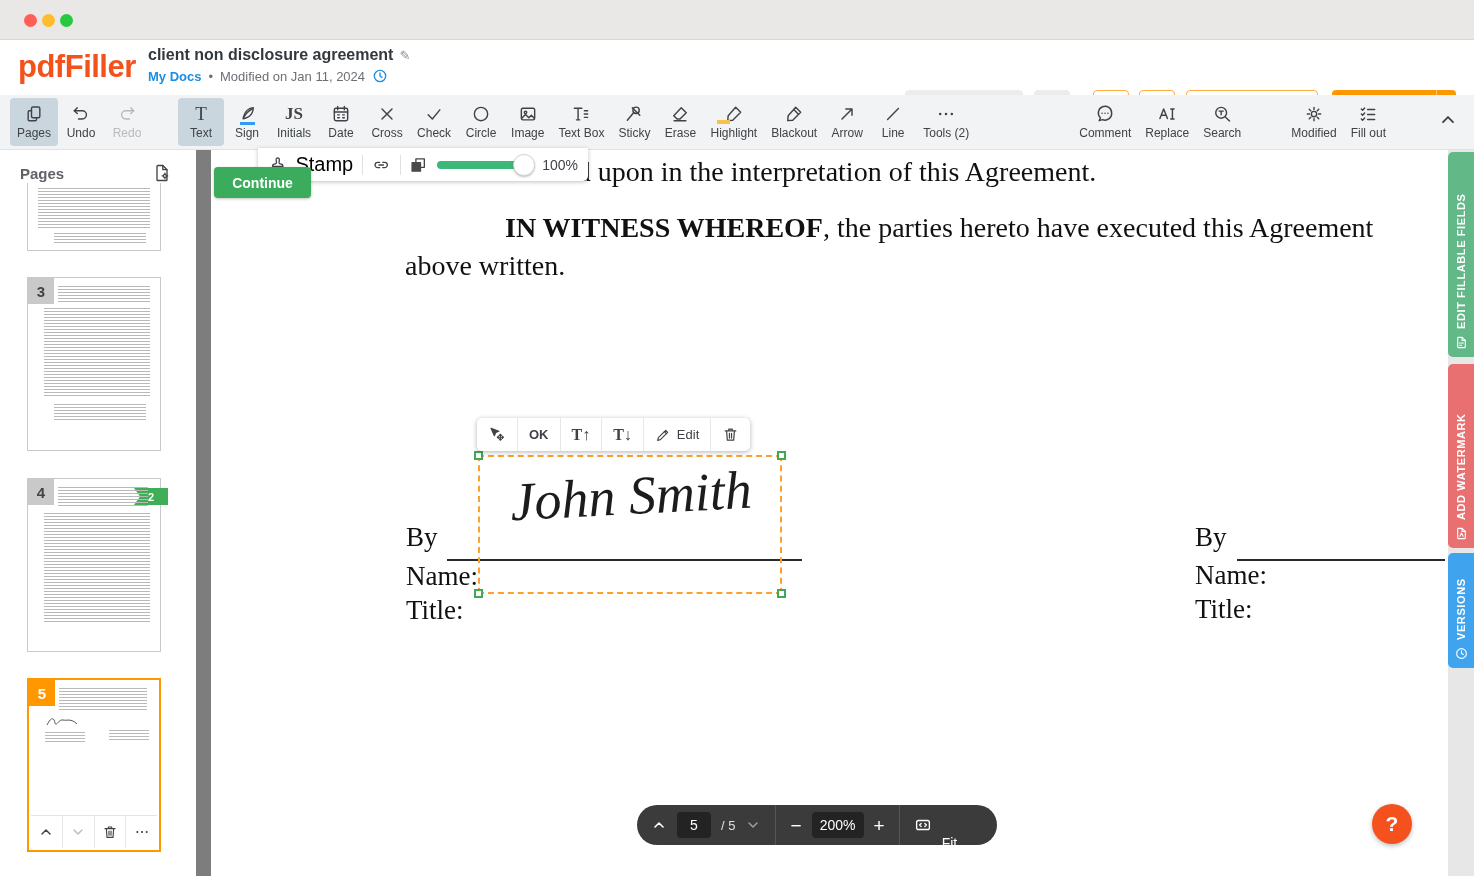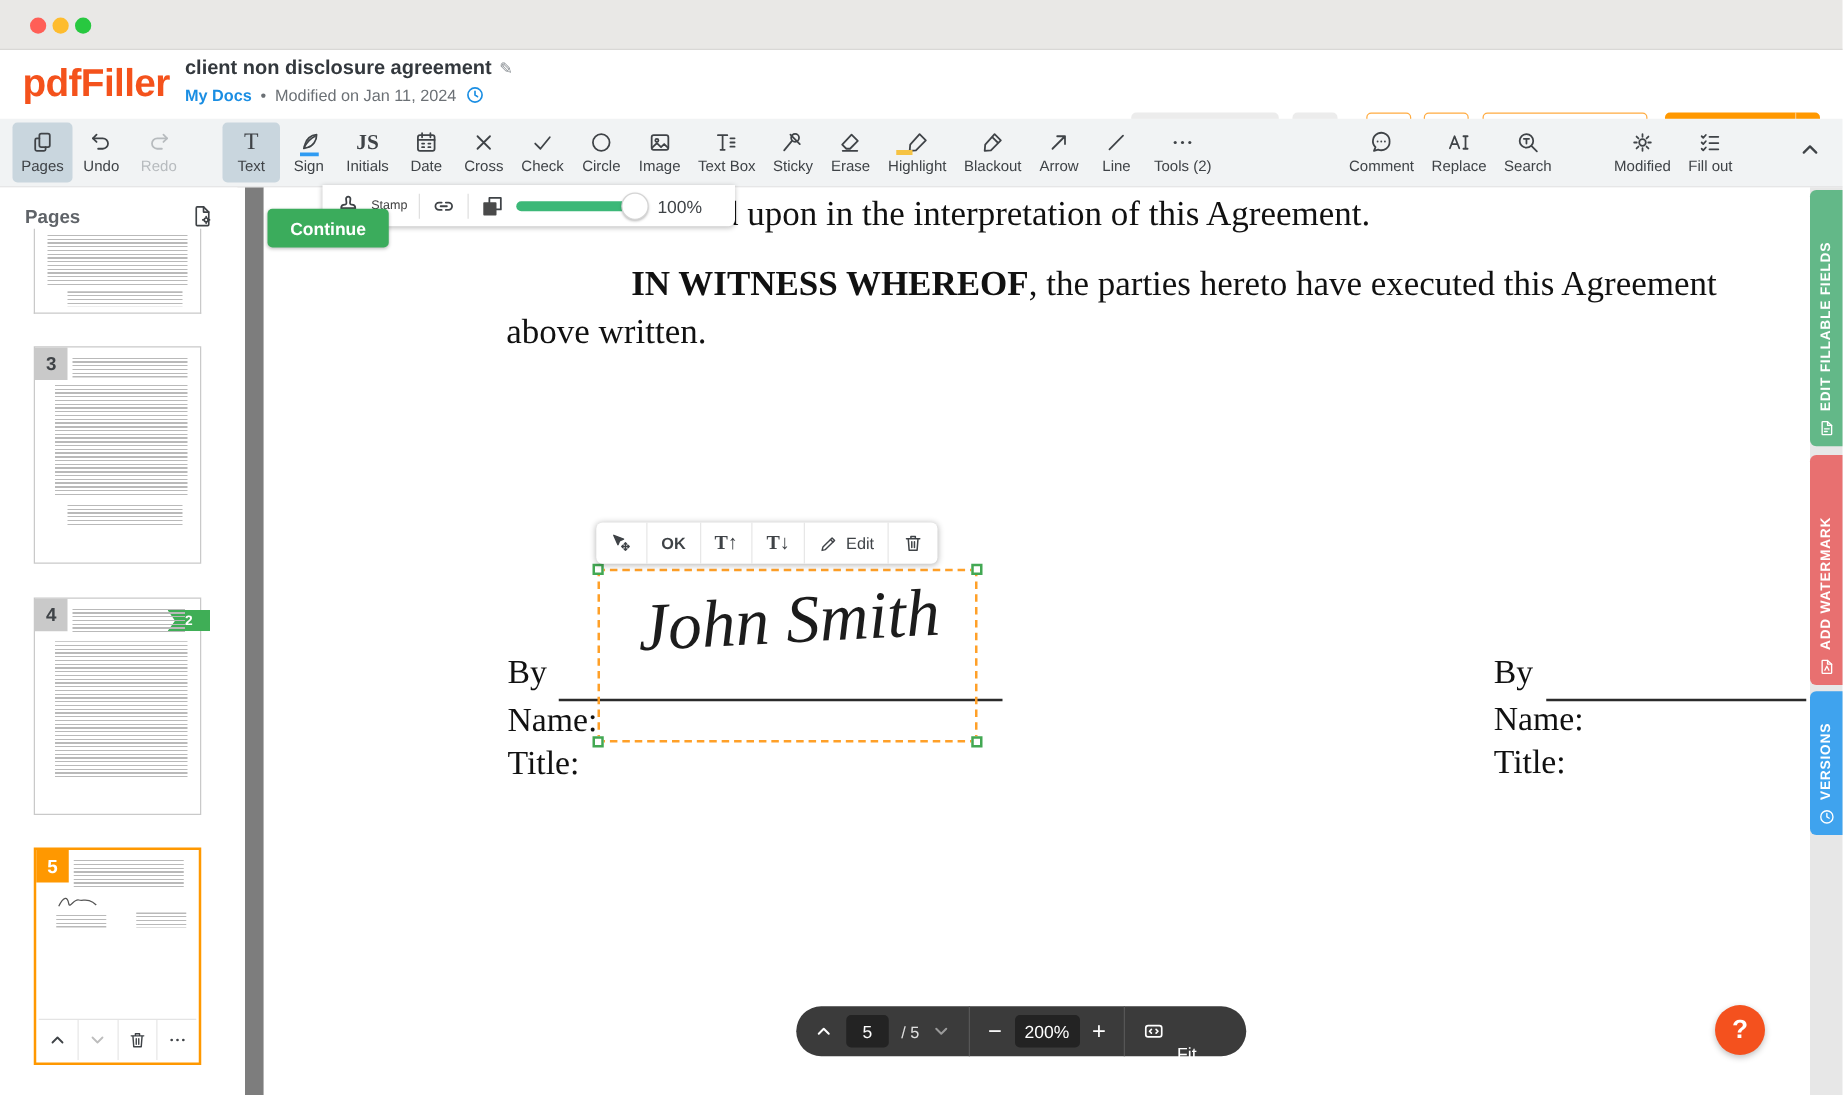--- a/index.html
+++ b/index.html
@@ -61,21 +61,21 @@
   #docpage { position:absolute; top:150px; left:211px; width:1237px; height:726px; background:#fff; overflow:hidden; font-family:"Liberation Serif",serif; color:#111; }
   .docline { position:absolute; white-space:nowrap; font-size:28px; }
   #doc-heading { position:absolute; left:195px; top:218px; font-size:27px; font-weight:bold; }
   .bycol { position:absolute; font-size:27px;text-align:right; }
   .byline { position:absolute; height:2px; background:#2b2b2b; }
 
   
   #continue-btn { position:absolute; left:214px; top:167px; width:97px; height:31px; background:#3bac5c; color:#fff; font-size:14px; font-weight:bold; border-radius:4px; display:flex; align-items:center; justify-content:center; box-shadow:0 1px 3px rgba(0,0,0,.25); z-index:6; }
   #subtoolbar { position:absolute; left:258px; top:148px; width:330px; height:33px; background:#fff; border-radius:0 0 5px 5px; box-shadow:0 1px 4px rgba(0,0,0,.25); display:flex; align-items:center; z-index:5; padding:0 10px; gap:9px; }
   #subtoolbar .vd { width:1px; height:20px; background:#e0e0e0; }
-  #stamp-label { font-size:10px; color:#404040; }
+  #stamp-label { font-size:20px; color:#000000; }
   #op-slider { position:relative; width:96px; height:8px; border-radius:4px; background:#3cb878; }
   #op-knob { position:absolute; right:-10px; top:-7px; width:22px; height:22px; border-radius:50%; background:#fff; border:1px solid #d5d5d5; box-shadow:0 1px 2px rgba(0,0,0,.25); }
   #op-value { font-size:14px; color:#3f4347; }
 
   #sig-toolbar { position:absolute; left:477px; top:418px; height:33px; background:#fff; border-radius:5px; box-shadow:0 1px 5px rgba(0,0,0,.3); display:flex; align-items:center; z-index:5; }
   .sg-cell { height:33px; display:flex; align-items:center; justify-content:center; padding:0 11px; border-right:1px solid #e7e7e7; font-size:13px; color:#3f4347; gap:6px; }
   .sg-cell:last-child { border-right:none; }
   .tt { font-family:"Liberation Serif",serif; font-size:16px; font-weight:bold; }
 
   #selbox { position:absolute; left:478px; top:455px; width:304px; height:139px; border:2px dashed #ffa028; z-index:4; }

